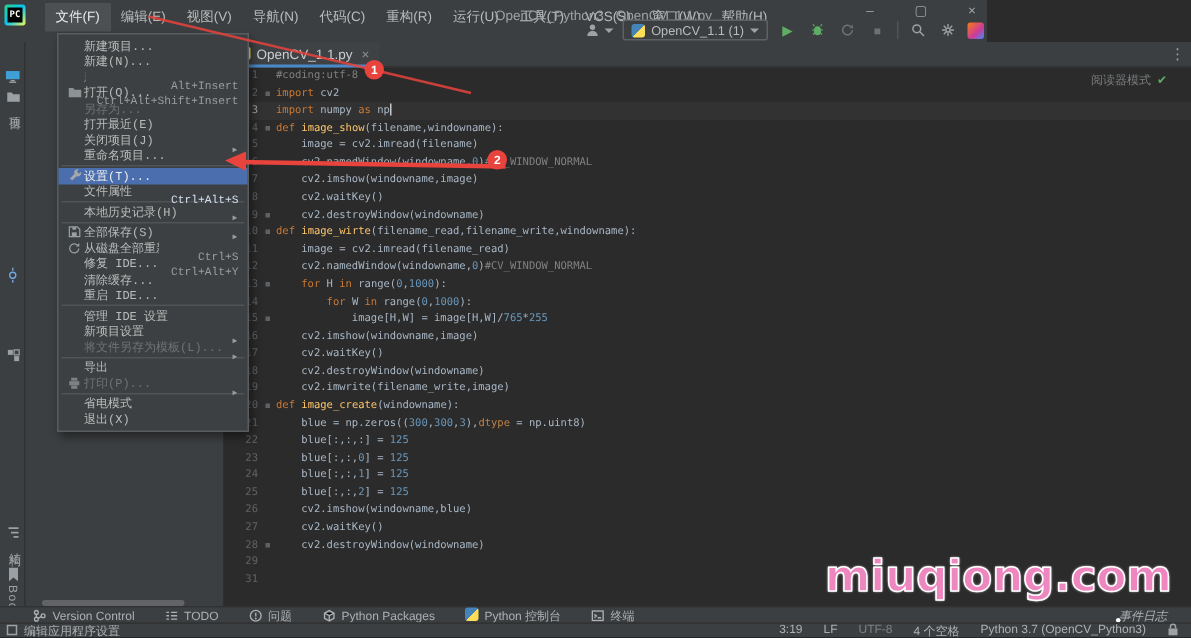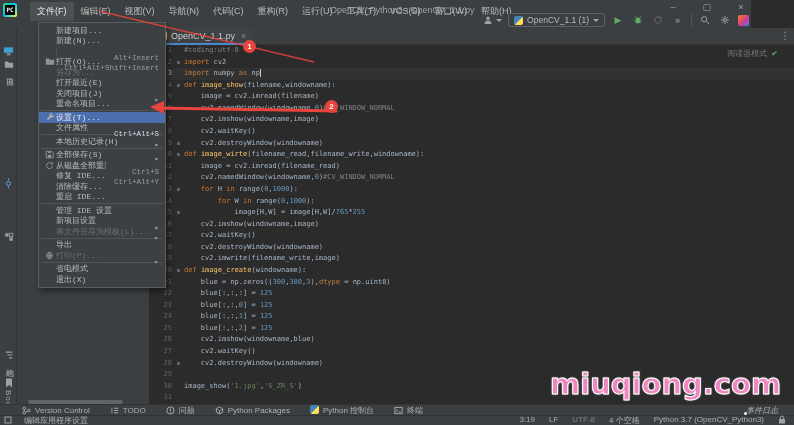--- a/index.html
+++ b/index.html
@@ -2,21 +2,21 @@
 <html><head>
 <meta charset="utf-8">
 <style>
   * { margin:0; padding:0; box-sizing:border-box; }
   html,body { background:#1e1f22; }
   .app { position:relative; width:794px; height:425px; overflow:hidden;
          background:#2b2b2b; font-family:"Liberation Sans", sans-serif;
          color:#bbbbbb; -webkit-font-smoothing:antialiased; }
 
   
-  .titlebar { position:absolute; left:0; top:0; width:751px; height:28px; background:#3c3f41; }
+  .titlebar { position:absolute; left:0; top:0; width:658px; height:28px; background:#3c3f41; }
   .logo { position:absolute; left:3px; top:3px; width:14px; height:14px; border-radius:2px;
           background:linear-gradient(135deg,#21d789 0%,#07c3f2 50%,#fcf84a 100%); }
   .logo i { position:absolute; left:2px; top:2px; right:2px; bottom:2px; background:#000;
             color:#fff; font:700 6px/10px "DejaVu Sans Mono",monospace; font-style:normal; text-align:center; }
   .menubar { position:absolute; left:30px; top:0; height:22px; display:flex; align-items:center; }
   .mb-item { padding:3px 7px; font-size:9px; color:#bbbbbb; cursor:default; white-space:nowrap; }
   .mb-item.open { background:#4c5053; color:#e8e8e8; }
   .win-title { position:absolute; left:330px; top:5px; font-size:9px; color:#9fa2a5; white-space:nowrap; }
 
   .win-btns { position:absolute; right:4px; top:1px; display:flex; gap:22px; align-items:center; height:11px; }
@@ -87,21 +87,21 @@
                   border-top:1px solid #323232; display:flex; align-items:center; font-size:8px; color:#adb0b3; }
   .bt-left { display:flex; gap:20px; padding-left:22px; }
   .bt-item { display:flex; align-items:center; gap:4px; white-space:nowrap; }
   .bt-right { margin-left:auto; padding-right:16px; display:flex; gap:4px;font-style:italic; }
   .evt-ico { width:7px; height:7px; border-radius:2px; background:#499c54; position:relative; }
   .evt-ico:after { content:""; position:absolute; left:2px; top:2px; width:3px; height:3px; background:#fff; border-radius:50%; }
 
   
   .statusbar { position:absolute; left:0; top:415px; width:794px; height:10px; background:#3c3f41;
                border-top:1px solid #323232; display:flex; align-items:center; font-size:8px; color:#adb0b3; }
-  .sb-left { display:flex; align-items:center; gap:12px; padding-left:4px; }
+  .sb-left { display:flex; align-items:center; gap:4px; padding-left:4px; }
   .sb-right { margin-left:auto; display:flex; gap:14px; padding-right:8px; align-items:center; }
   .sb-right .dim { color:#7d8083; }
 
   
   .ico svg { display:block; }
 
   
   .anno-overlay { position:absolute; left:0; top:0; width:794px; height:425px; z-index:60; pointer-events:none; }
   .badge { position:absolute; width:13px; height:13px; border-radius:50%; background:#e8433c;
            color:#fff; font:700 8px/13px "Liberation Sans",sans-serif; text-align:center; z-index:61; }
@@ -396,25 +396,20 @@
           <span class="ln">28</span>
           <span class="fold has"></span>
           <span class="src"><span class="t">    cv2.destroyWindow(windowname)</span></span>
         </div>
         <div class="code-row">
           <span class="ln">29</span>
           <span class="fold"></span>
           <span class="src"><span class="t"></span></span>
         </div>
         <div class="code-row">
-          <span class="ln">30</span>
-          <span class="fold"></span>
-          <span class="src"><span class="t">image_show(</span><span class="s">'1.jpg'</span><span class="t">,</span><span class="s">'S_ZR_S'</span><span class="t">)</span></span>
-        </div>
-        <div class="code-row">
           <span class="ln">31</span>
           <span class="fold"></span>
         </div>
       </div>
   </div>
 
   <div class="watermark">miuqiong.com</div>
 
   <div class="file-menu">
       <div class="menu-row">

